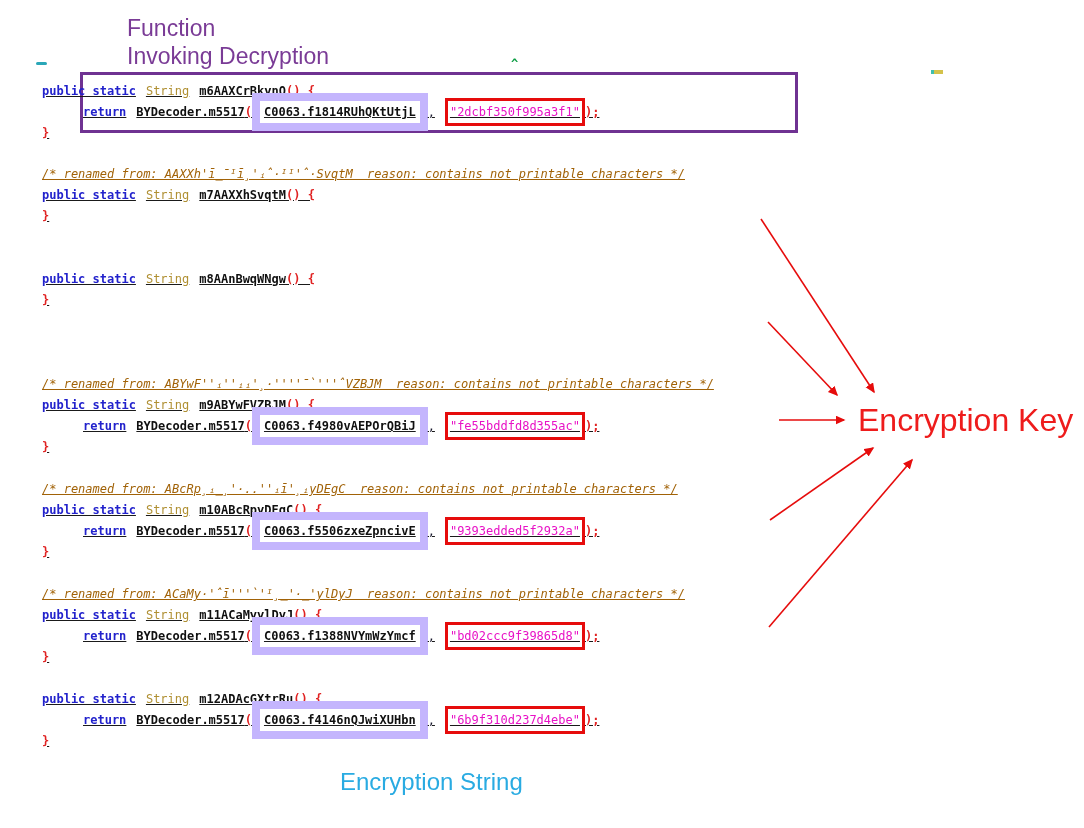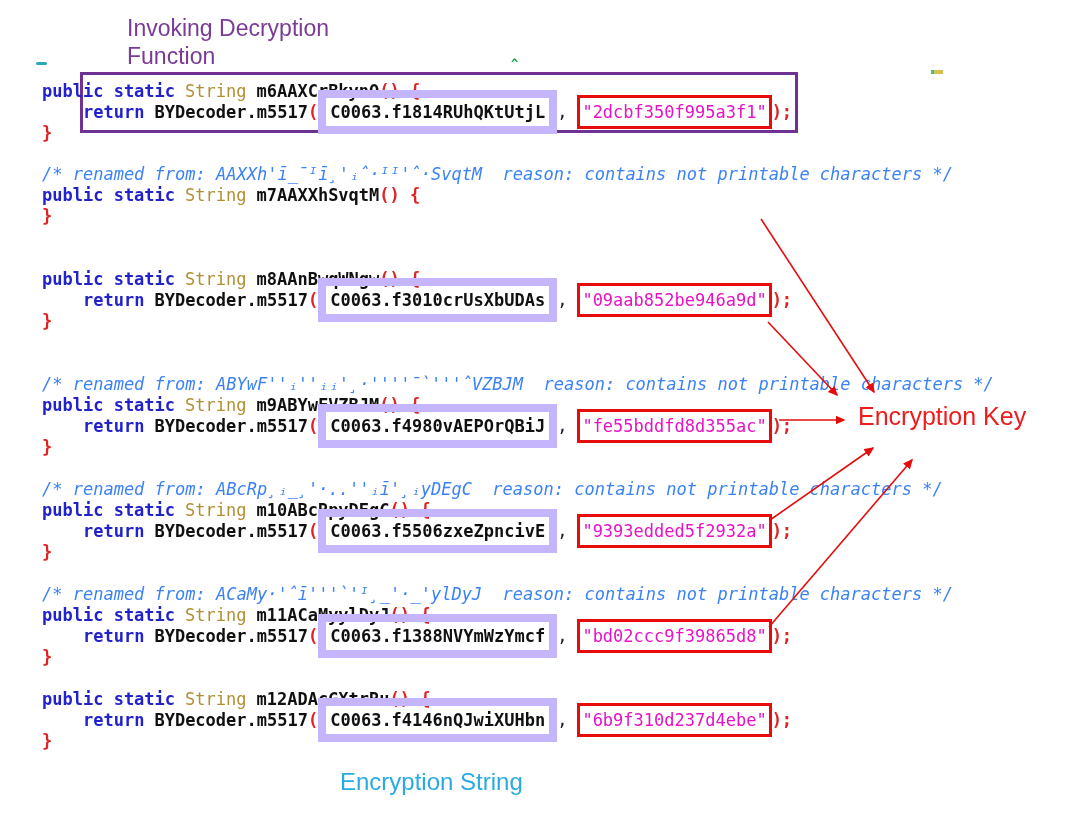--- a/index.html
+++ b/index.html
@@ -1,52 +1,52 @@
 <!DOCTYPE html>
 <html><head>
 <meta charset="utf-8">
 <style>
   html,body{margin:0;padding:0;background:#ffffff;}
   #stage{position:relative;width:1084px;height:828px;background:#ffffff;overflow:hidden;
          font-family:"DejaVu Sans Mono",monospace;}
-  .line{white-space:pre;height:21px;line-height:21px;font-size:17px;color:#1a1a1a;}
+  .line{white-space:pre;height:21px;line-height:21px;font-size:12px;color:#1a1a1a;text-decoration:underline;}
   .block{position:absolute;left:42px;}
-  .comment{color:#3b82f6;font-style:italic;}
+  .comment{color:#a16207;font-style:italic;}
   .kw{color:#2222cc;font-weight:bold;}
   .typ{color:#b09033;}
   .mname{color:#101010;font-weight:bold;}
   .callee{color:#101010;font-weight:bold;}
   .red{color:#e02222;font-weight:bold;}
   .str{color:#e812c6;}
   .plain{color:#1a1a2e;}
   .ret-line{padding-left:41px;}
   .gap{display:inline-block;width:10px;}
   .bbox{border:8px solid #c4b5fd;padding:4px 4px;}
   .rbox{border:3px solid #e60c0c;padding:4px 2px;}
   .purple-box{position:absolute;left:80px;top:72px;width:718px;height:61px;
               border:3px solid #6f3292;box-sizing:border-box;}
   .lbl{position:absolute;font-family:"Liberation Sans","DejaVu Sans",sans-serif;}
   #lbl-invoking{left:127px;top:14px;font-size:23px;line-height:28px;color:#7a3b96;}
-  #lbl-enckey{left:858px;top:402px;font-size:25px;color:#ee1c1c;}
+  #lbl-enckey{left:858px;top:402px;font-size:32px;color:#ee1c1c;}
   #lbl-encstr{left:340px;top:768px;font-size:24px;color:#29abe2;}
   svg.overlay{position:absolute;left:0;top:0;pointer-events:none;}
   svg.overlay line{stroke:#e60c0c;stroke-width:1.6;}
   .art{position:absolute;}
   #art1{left:36px;top:62px;width:11px;height:3px;background:#2aa7b8;border-radius:2px;}
   #art2{left:511px;top:57px;color:#0e9e45;font-size:12px;font-weight:bold;}
   #art3{left:931px;top:70px;width:9px;height:4px;background:#d4c24a;border-left:3px solid #3fbfae;}
 </style>
 </head>
 <body>
 
 <div id="stage">
 
   <div class="lbl" id="lbl-invoking">
+    <div>Function</div>
     <div>Invoking Decryption</div>
-    <div>Function</div>
   </div>
 
   <div class="art" id="art1"></div>
   <div class="art" id="art2">^</div>
   <div class="art" id="art3"></div>
 
   <div class="purple-box"></div>
 
   <div class="block" style="top:81px">
     <div class="line"><span class="kw">public static</span><span class="gap"></span><span class="typ">String</span><span class="gap"></span><span class="mname">m6AAXCrBkynO</span><span class="red">() {</span></div>
@@ -55,21 +55,20 @@
   </div>
 
   <div class="block" style="top:164px">
     <div class="line comment">/* renamed from: AAXXh'ī_ˉᴵī¸'ᵢˆ·ᴵᴵ'ˆ·SvqtM  reason: contains not printable characters */</div>
     <div class="line"><span class="kw">public static</span><span class="gap"></span><span class="typ">String</span><span class="gap"></span><span class="mname">m7AAXXhSvqtM</span><span class="red">() {</span></div>
     <div class="line"><span class="red">}</span></div>
   </div>
 
   <div class="block" style="top:269px">
     <div class="line"><span class="kw">public static</span><span class="gap"></span><span class="typ">String</span><span class="gap"></span><span class="mname">m8AAnBwqWNgw</span><span class="red">() {</span></div>
-    <div class="line ret-line"><span class="kw">return</span><span class="gap"></span><span class="callee">BYDecoder.m5517</span><span class="red">(</span><span class="bbox"><span class="callee">C0063.f3010crUsXbUDAs</span></span><span class="plain">,</span><span class="gap"></span><span class="rbox"><span class="str">"09aab852be946a9d"</span></span><span class="red">);</span></div>
     <div class="line"><span class="red">}</span></div>
   </div>
 
   <div class="block" style="top:374px">
     <div class="line comment">/* renamed from: ABYwF''ᵢ''ᵢᵢ'¸·''''ˉ`'''ˆVZBJM  reason: contains not printable characters */</div>
     <div class="line"><span class="kw">public static</span><span class="gap"></span><span class="typ">String</span><span class="gap"></span><span class="mname">m9ABYwFVZBJM</span><span class="red">() {</span></div>
     <div class="line ret-line"><span class="kw">return</span><span class="gap"></span><span class="callee">BYDecoder.m5517</span><span class="red">(</span><span class="bbox"><span class="callee">C0063.f4980vAEPOrQBiJ</span></span><span class="plain">,</span><span class="gap"></span><span class="rbox"><span class="str">"fe55bddfd8d355ac"</span></span><span class="red">);</span></div>
     <div class="line"><span class="red">}</span></div>
   </div>
 

